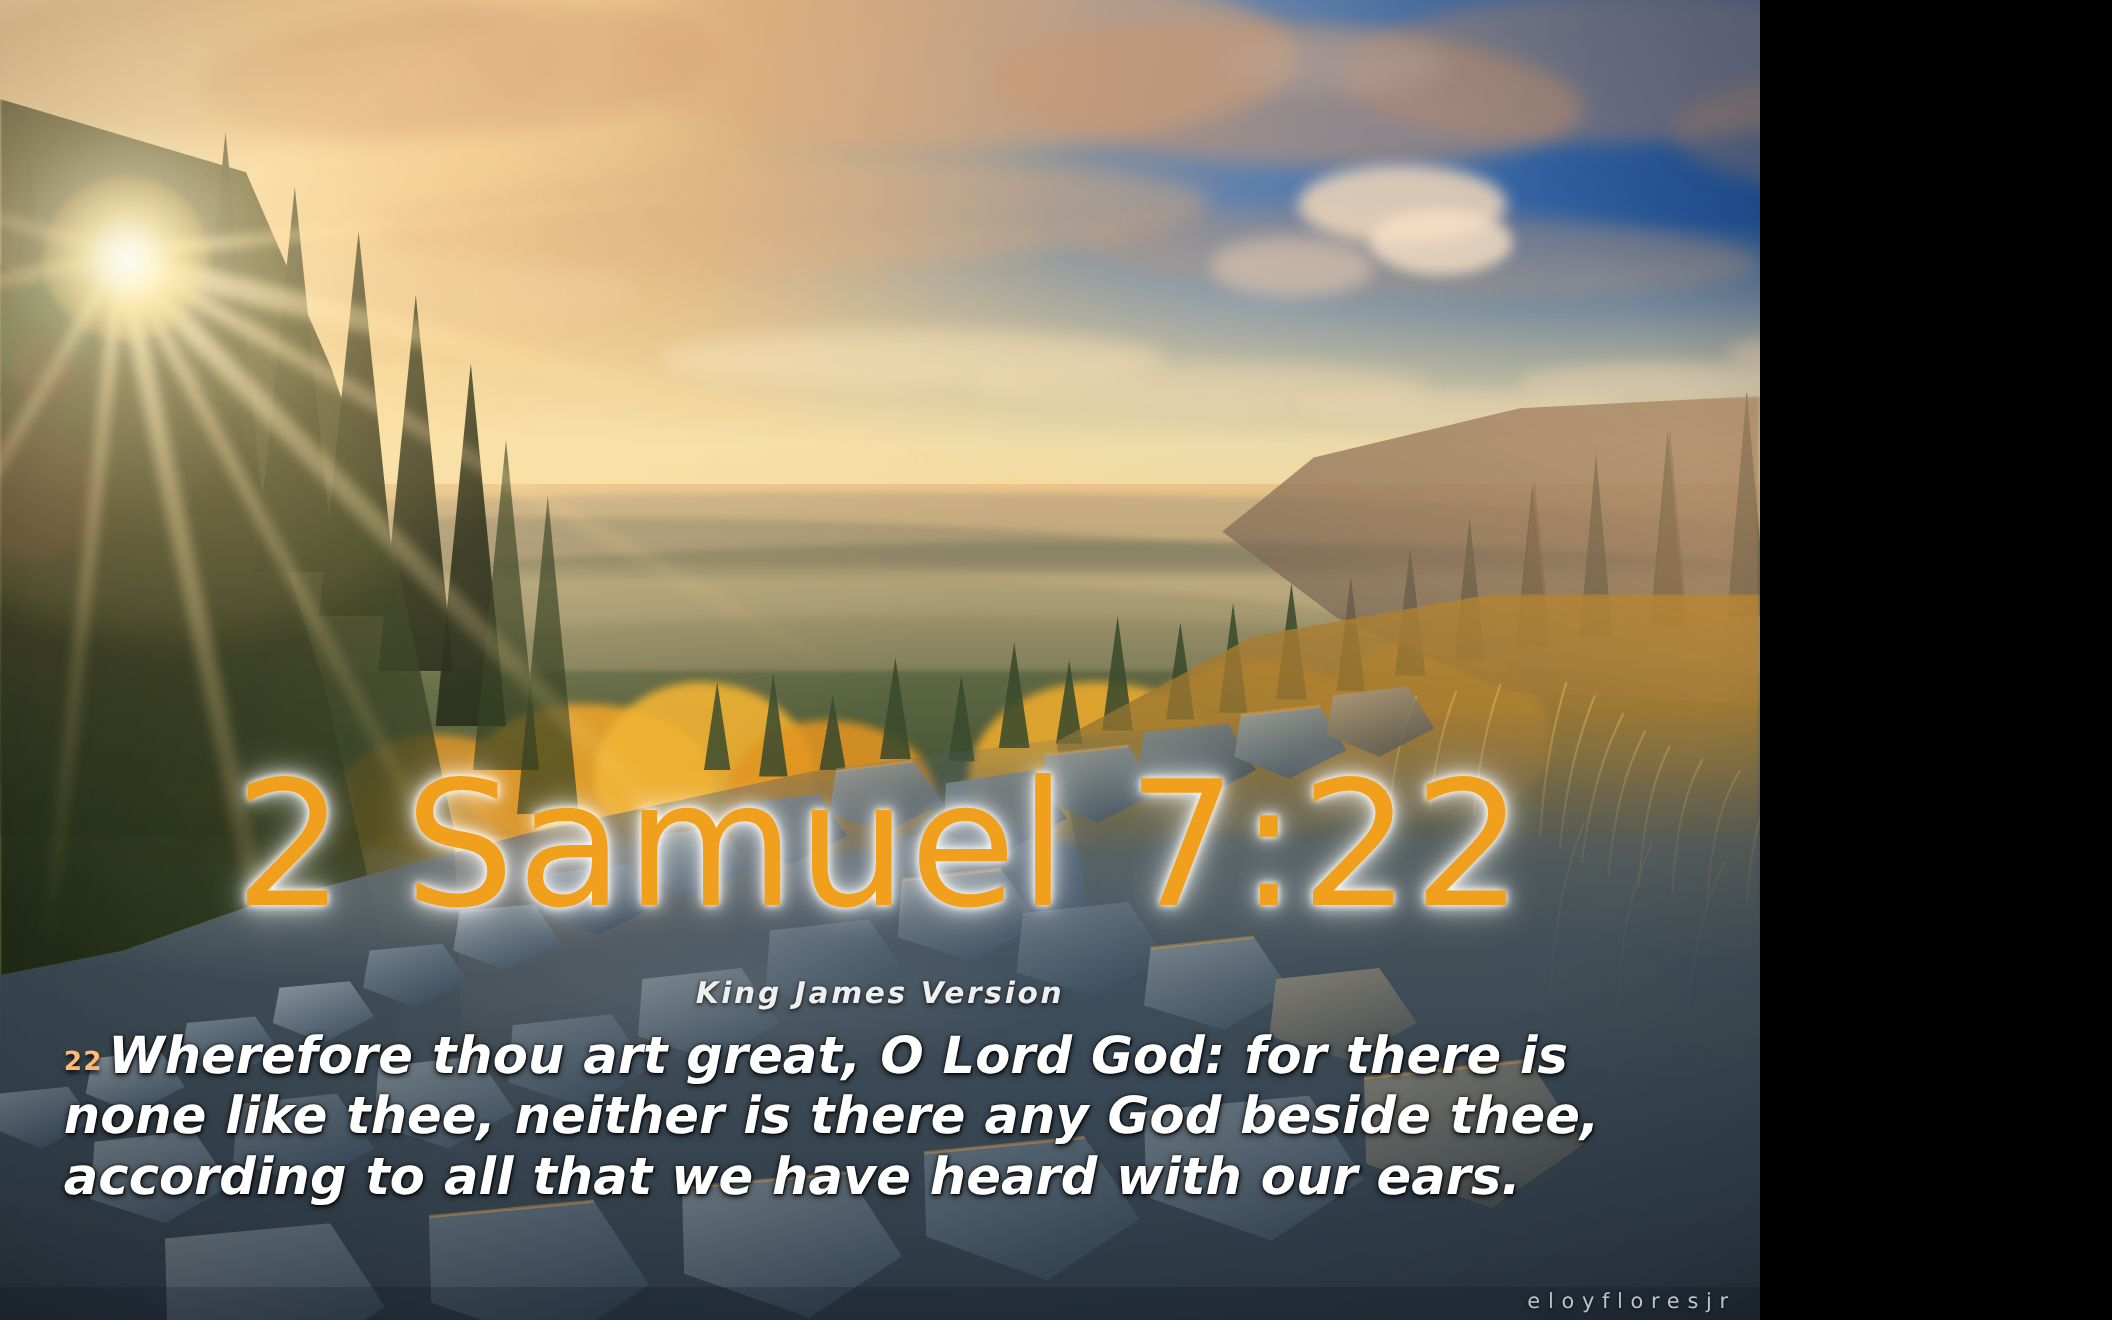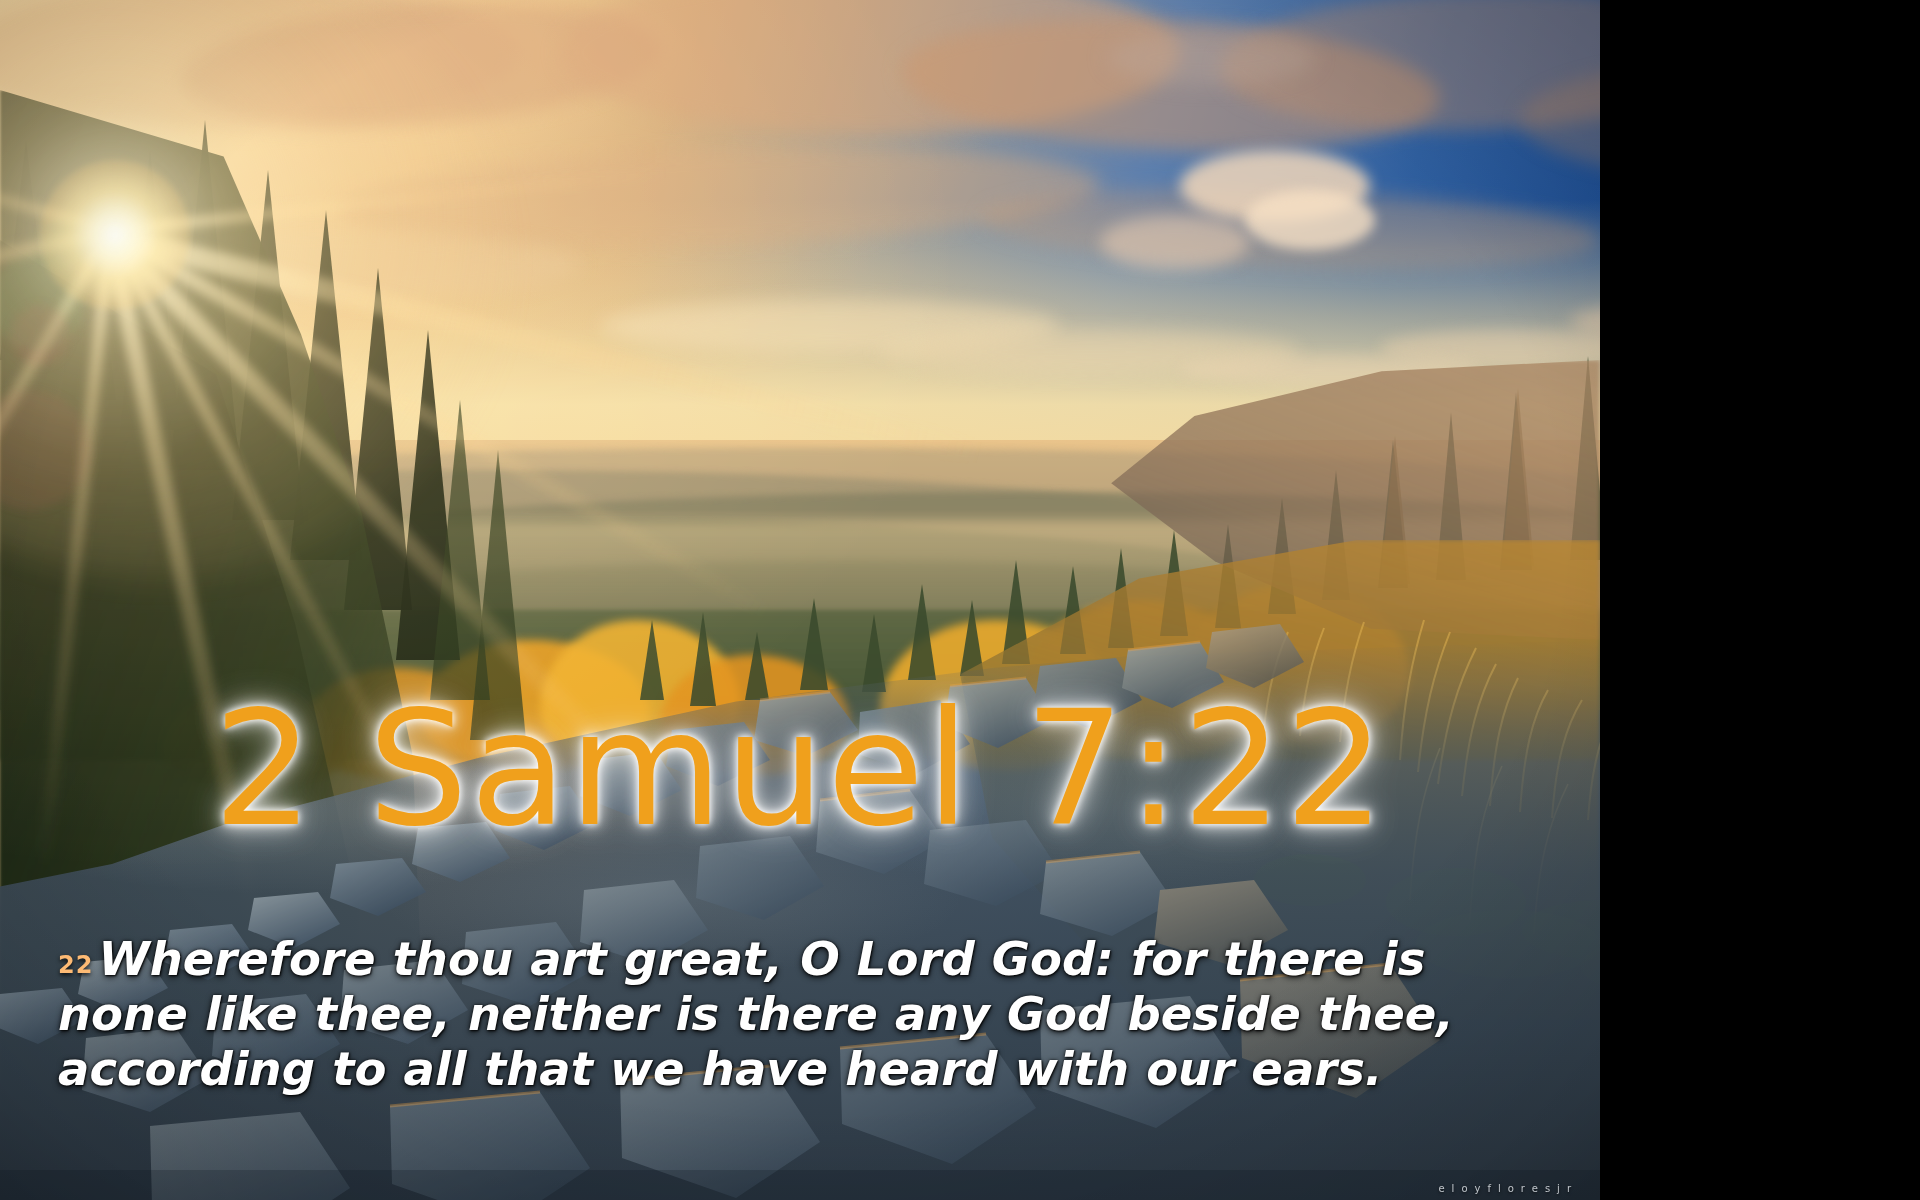--- a/index.html
+++ b/index.html
@@ -310,21 +310,21 @@
     font-weight:bold;
     color:#fdba74;
     vertical-align:2px;
     letter-spacing:1px;
     text-shadow:0 2px 4px rgba(0,0,0,0.8);
     margin-right:5px;
   }
   .watermark{
     position:absolute; right:22px; bottom:6px;
     font-family:"DejaVu Sans", sans-serif;
-    font-size:10px;
+    font-size:19px;
     letter-spacing:7px;
     color:rgba(232,238,242,0.80);
     z-index:50;
     text-shadow:0 1px 3px rgba(0,0,0,0.7);
   }
 </style>
 </head>
 <body>
 
 <div class="stage">
@@ -562,20 +562,21 @@
   </svg>
 
   <div class="warm-overlay"></div>
   <div class="vignette"></div>
   <div class="bottom-band"></div>
 
   <div class="overlay-text">
 
     <div class="ref-title">2 Samuel 7:22</div>
 
+    <div class="ref-version">King James Version</div>
 
     <div class="verse">
       <span class="verse-num">22</span><span>Wherefore thou art great, O Lord God: for there is none like thee, neither is there any God beside thee, according to all that we have heard with our ears.</span>
     </div>
   </div>
 
   <div class="watermark">eloyfloresjr</div>
 
 </div>
 

